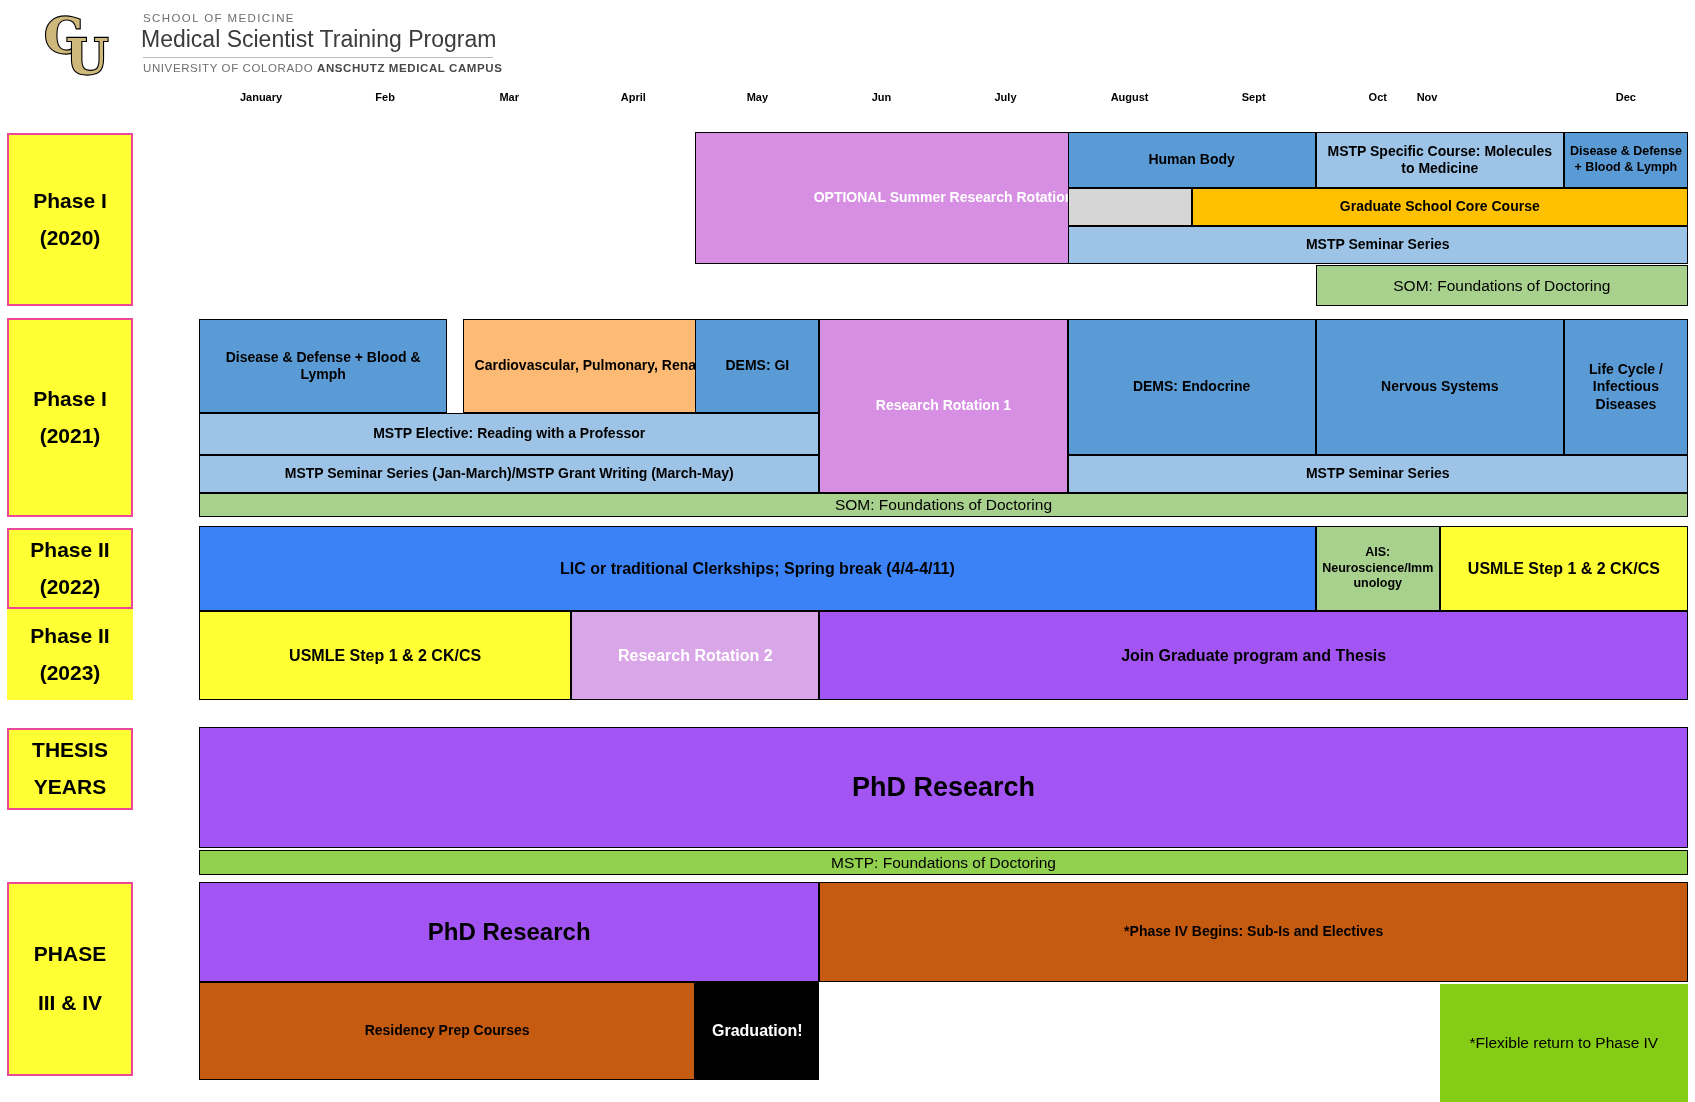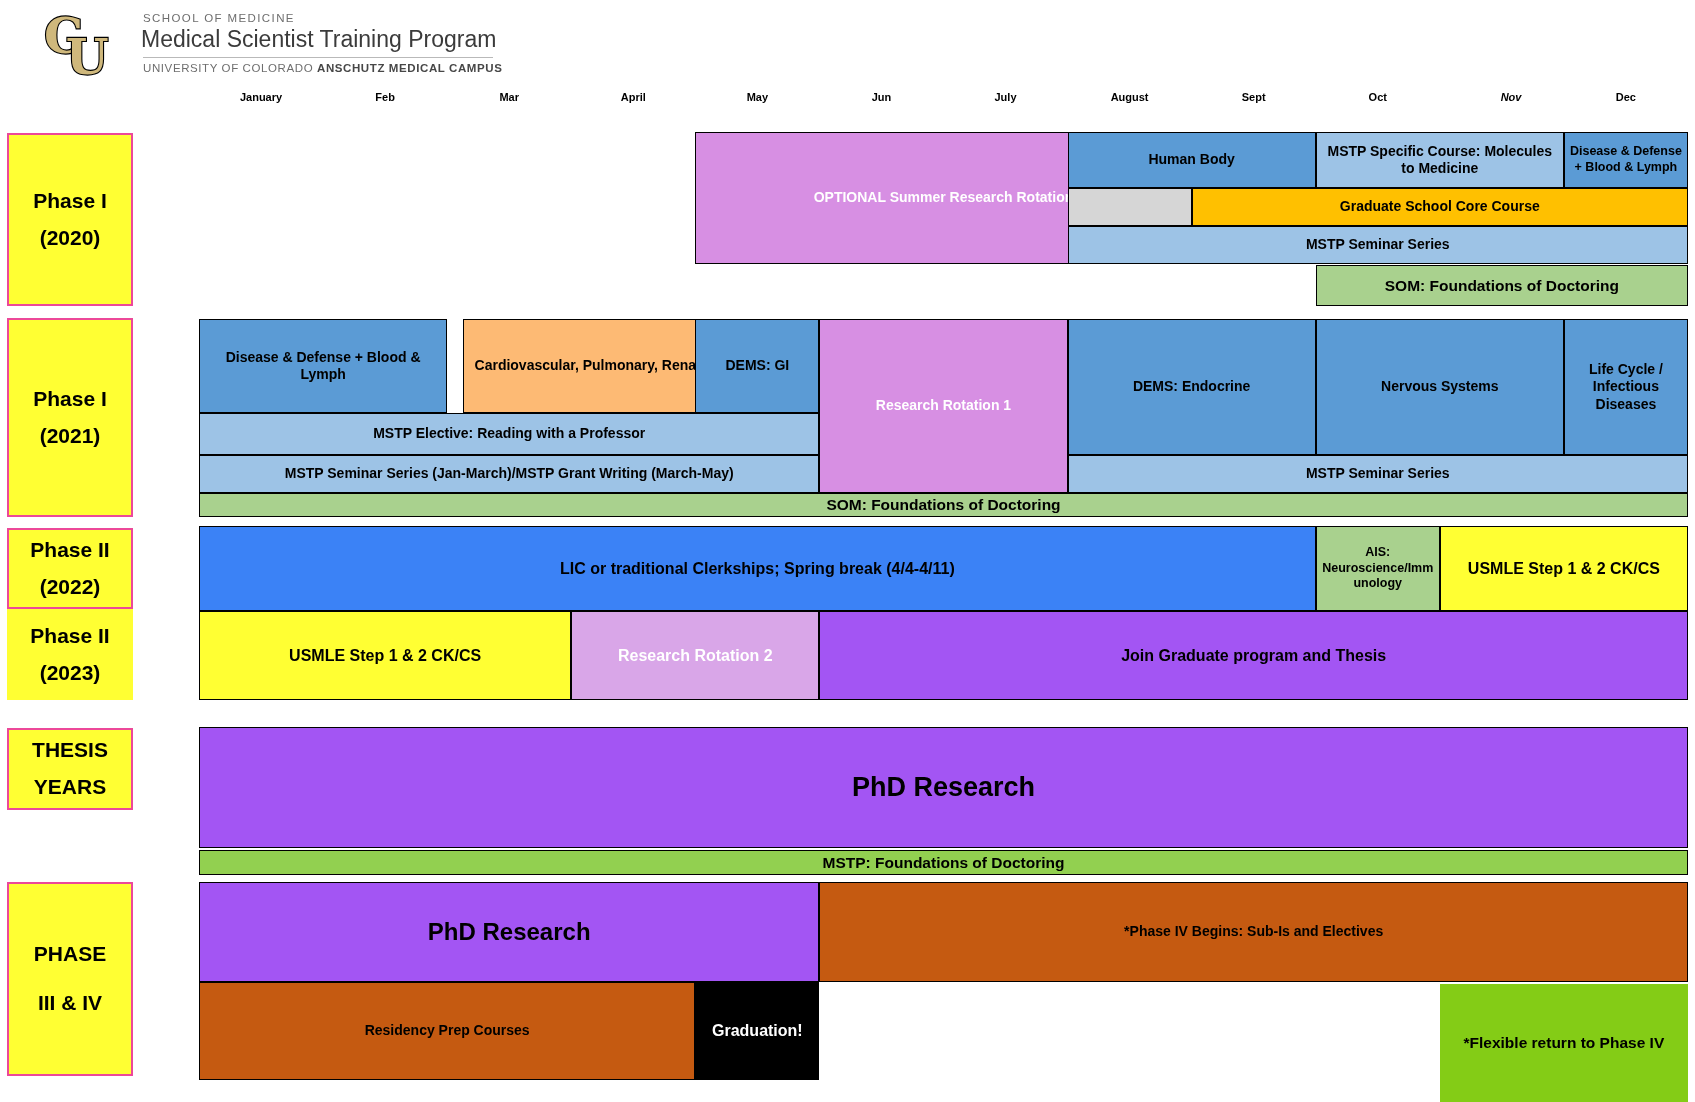--- a/index.html
+++ b/index.html
@@ -19,21 +19,21 @@
   .plabel.bordered{border:2px solid #ec4899;}
   .bar{position:absolute;display:flex;align-items:center;justify-content:center;box-sizing:border-box;
        border:1px solid #000;font-weight:700;text-align:center;line-height:1.25;color:#000;}
   .bar span{width:100%;padding:0 5px;overflow-wrap:anywhere;}
   .bar.noborder{border:none;}
   .sz-sm{font-size:12.5px;}
   .sz-md{font-size:14px;}
   .sz-lg{font-size:16px;}
   .sz-xl{font-size:27px;}
   .sz-xl2{font-size:24px;}
-  .sz-grn{font-size:15.5px;font-weight:700;}
+  .sz-grn{font-size:15.5px;font-weight:400;}
 </style>
 </head>
 <body>
 
 <div class="page">
   <svg class="logo-svg" viewBox="0 0 76 74">
     <text x="1" y="48" font-family="DejaVu Serif, serif" font-weight="bold" font-size="52" fill="#CFB87C" stroke="#000000" stroke-width="2.4" paint-order="stroke">C</text>
     <text x="24" y="70" font-family="DejaVu Serif, serif" font-weight="bold" font-size="52" fill="#CFB87C" stroke="#000000" stroke-width="2.4" paint-order="stroke">U</text>
   </svg>
   <div class="school">SCHOOL OF MEDICINE</div>
@@ -48,21 +48,21 @@
       <div class="month" style="left: 199px; width: 124.08px; top: 91px;">January</div>
       <div class="month" style="left: 323.08px; width: 124.08px; top: 91px;">Feb</div>
       <div class="month" style="left: 447.16px; width: 124.08px; top: 91px;">Mar</div>
       <div class="month" style="left: 571.24px; width: 124.08px; top: 91px;">April</div>
       <div class="month" style="left: 695.32px; width: 124.08px; top: 91px;">May</div>
       <div class="month" style="left: 819.4px; width: 124.08px; top: 91px;">Jun</div>
       <div class="month" style="left: 943.48px; width: 124.08px; top: 91px;">July</div>
       <div class="month" style="left: 1067.56px; width: 124.08px; top: 91px;">August</div>
       <div class="month" style="left: 1191.64px; width: 124.08px; top: 91px;">Sept</div>
       <div class="month" style="left: 1315.72px; width: 124.08px; top: 91px;">Oct</div>
-      <div class="month" style="left: 1449px; width: 124.08px; top: 91px; font-style: italic;">Nov</div>
+      <div class="month" style="left: 1365px; width: 124.08px; top: 91px;">Nov</div>
       <div class="month" style="left: 1563.88px; width: 124.08px; top: 91px;">Dec</div>
       <div class="plabel bordered" style="left: 7px; top: 133px; width: 126px; height: 173px; background: rgb(255, 255, 51);">
         <span>Phase I</span>
         <span>(2020)</span>
       </div>
       <div class="plabel bordered" style="left: 7px; top: 318px; width: 126px; height: 199px; background: rgb(255, 255, 51);">
         <span>Phase I</span>
         <span>(2021)</span>
       </div>
       <div class="plabel bordered" style="left: 7px; top: 528px; width: 126px; height: 81px; background: rgb(255, 255, 51);">

